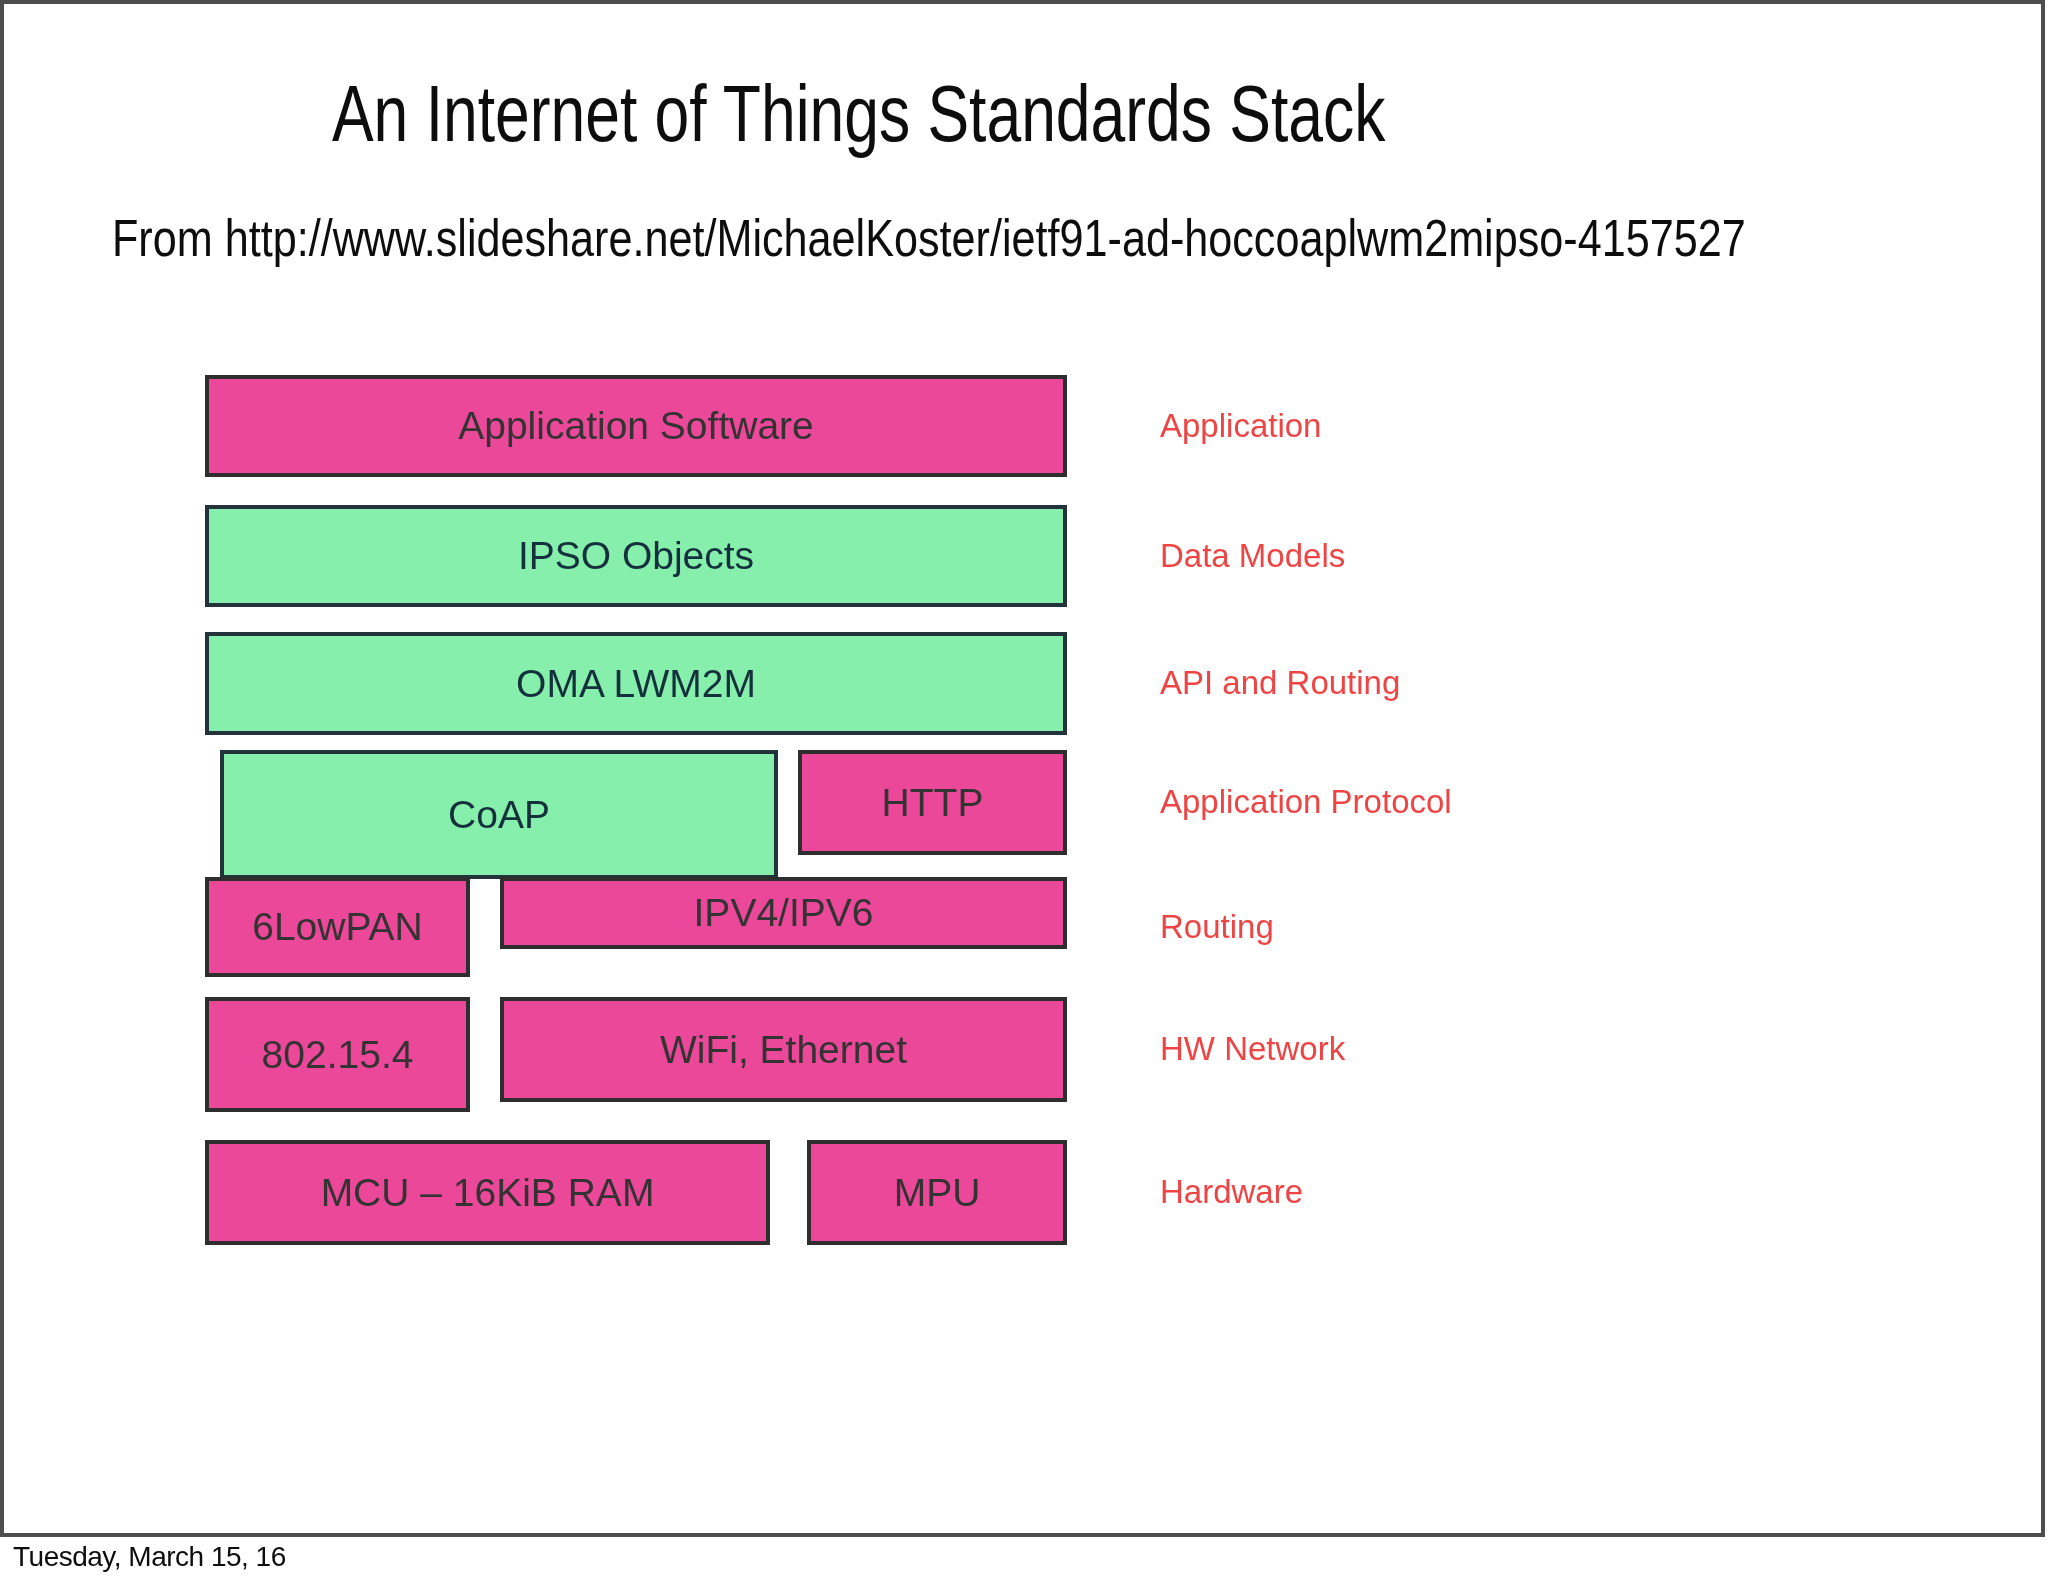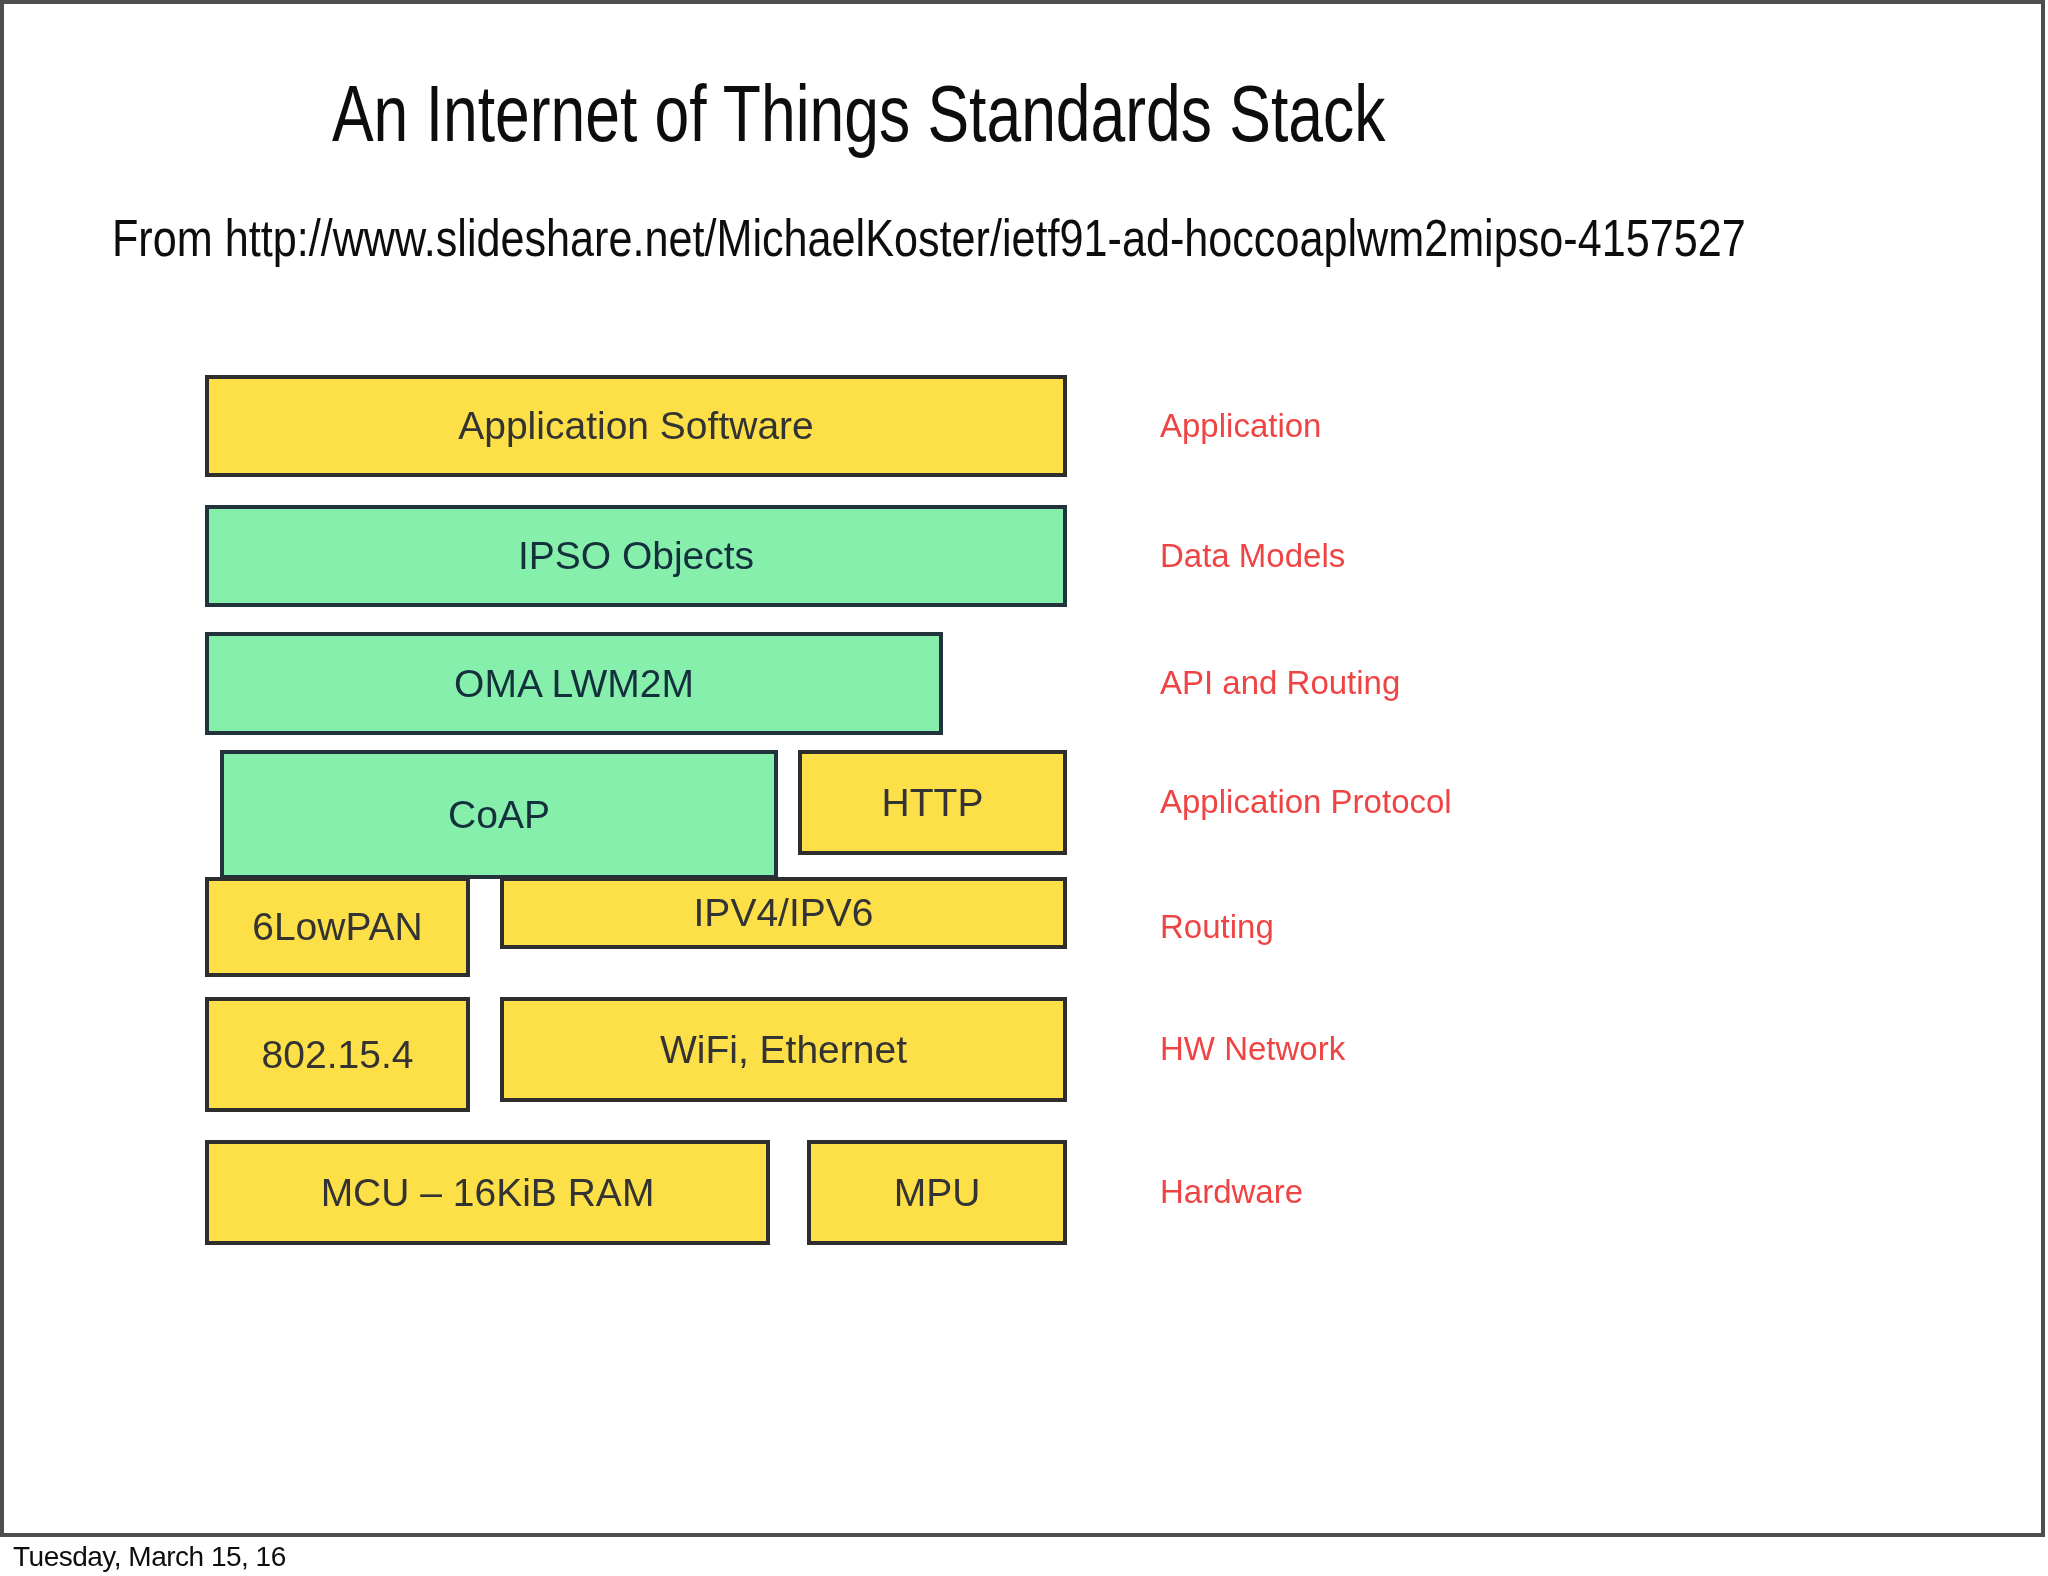--- a/index.html
+++ b/index.html
@@ -36,21 +36,21 @@
     font-size:52px;
     color:#0d0d0d;
     white-space:nowrap;
     transform:scaleX(0.83);
     transform-origin:0 0;
   }
   .box{
     position:absolute;
     box-sizing:border-box;
     border:4px solid #2e2e2e;
-    background:#fde047;
+    background:#ec4899;
     display:flex;
     align-items:center;
     justify-content:center;
     font-size:39px;
     color:#333333;
     text-align:center;
   }
   .box.blue{
     background:#86efac;
     border-color:#22333b;
@@ -86,21 +86,21 @@
   <div class="subtitle">From http://www.slideshare.net/MichaelKoster/ietf91-ad-hoccoaplwm2mipso-4157527</div>
 
   <div class="box" style="left:205px;top:375px;width:862px;height:102px">
     <span>Application Software</span>
   </div>
 
   <div class="box blue" style="left:205px;top:505px;width:862px;height:102px">
     <span>IPSO Objects</span>
   </div>
 
-  <div class="box blue" style="left:205px;top:632px;width:738px;height:103px">
+  <div class="box blue" style="left:205px;top:632px;width:862px;height:103px">
     <span>OMA LWM2M</span>
   </div>
 
   <div class="box blue" style="left:220px;top:750px;width:558px;height:129px">
     <span>CoAP</span>
   </div>
   <div class="box" style="left:798px;top:750px;width:269px;height:105px">
     <span>HTTP</span>
   </div>
 

